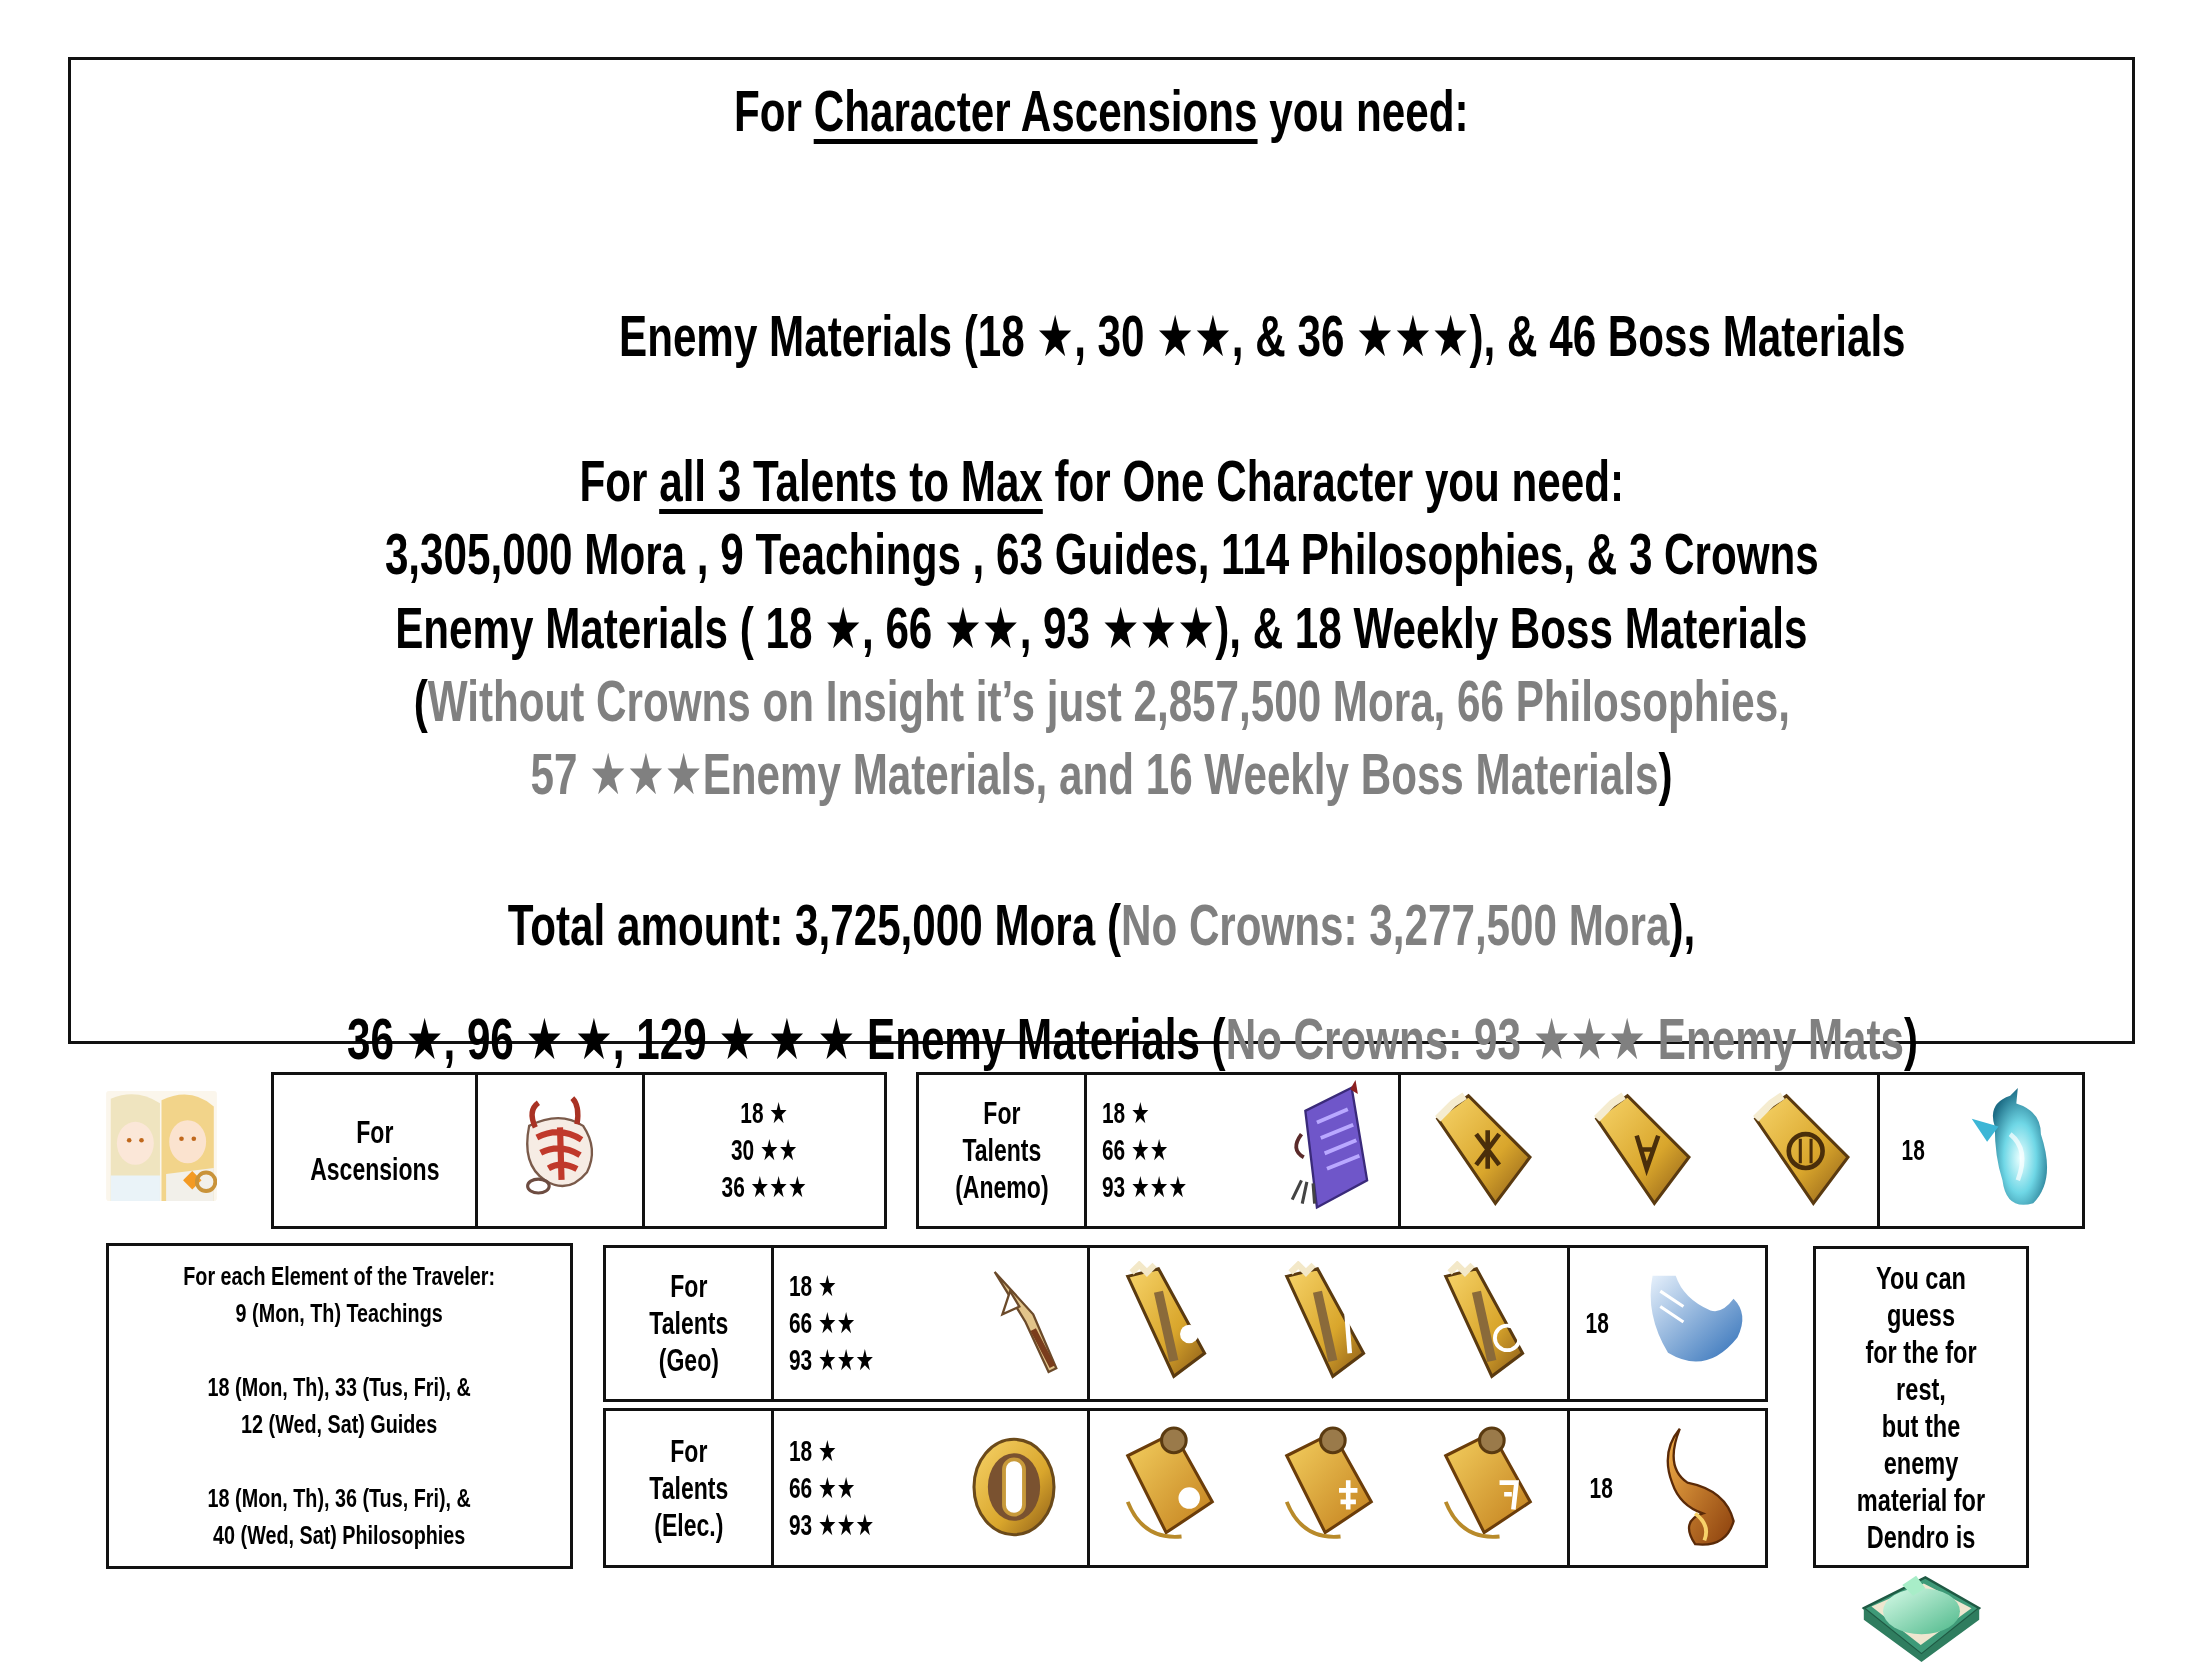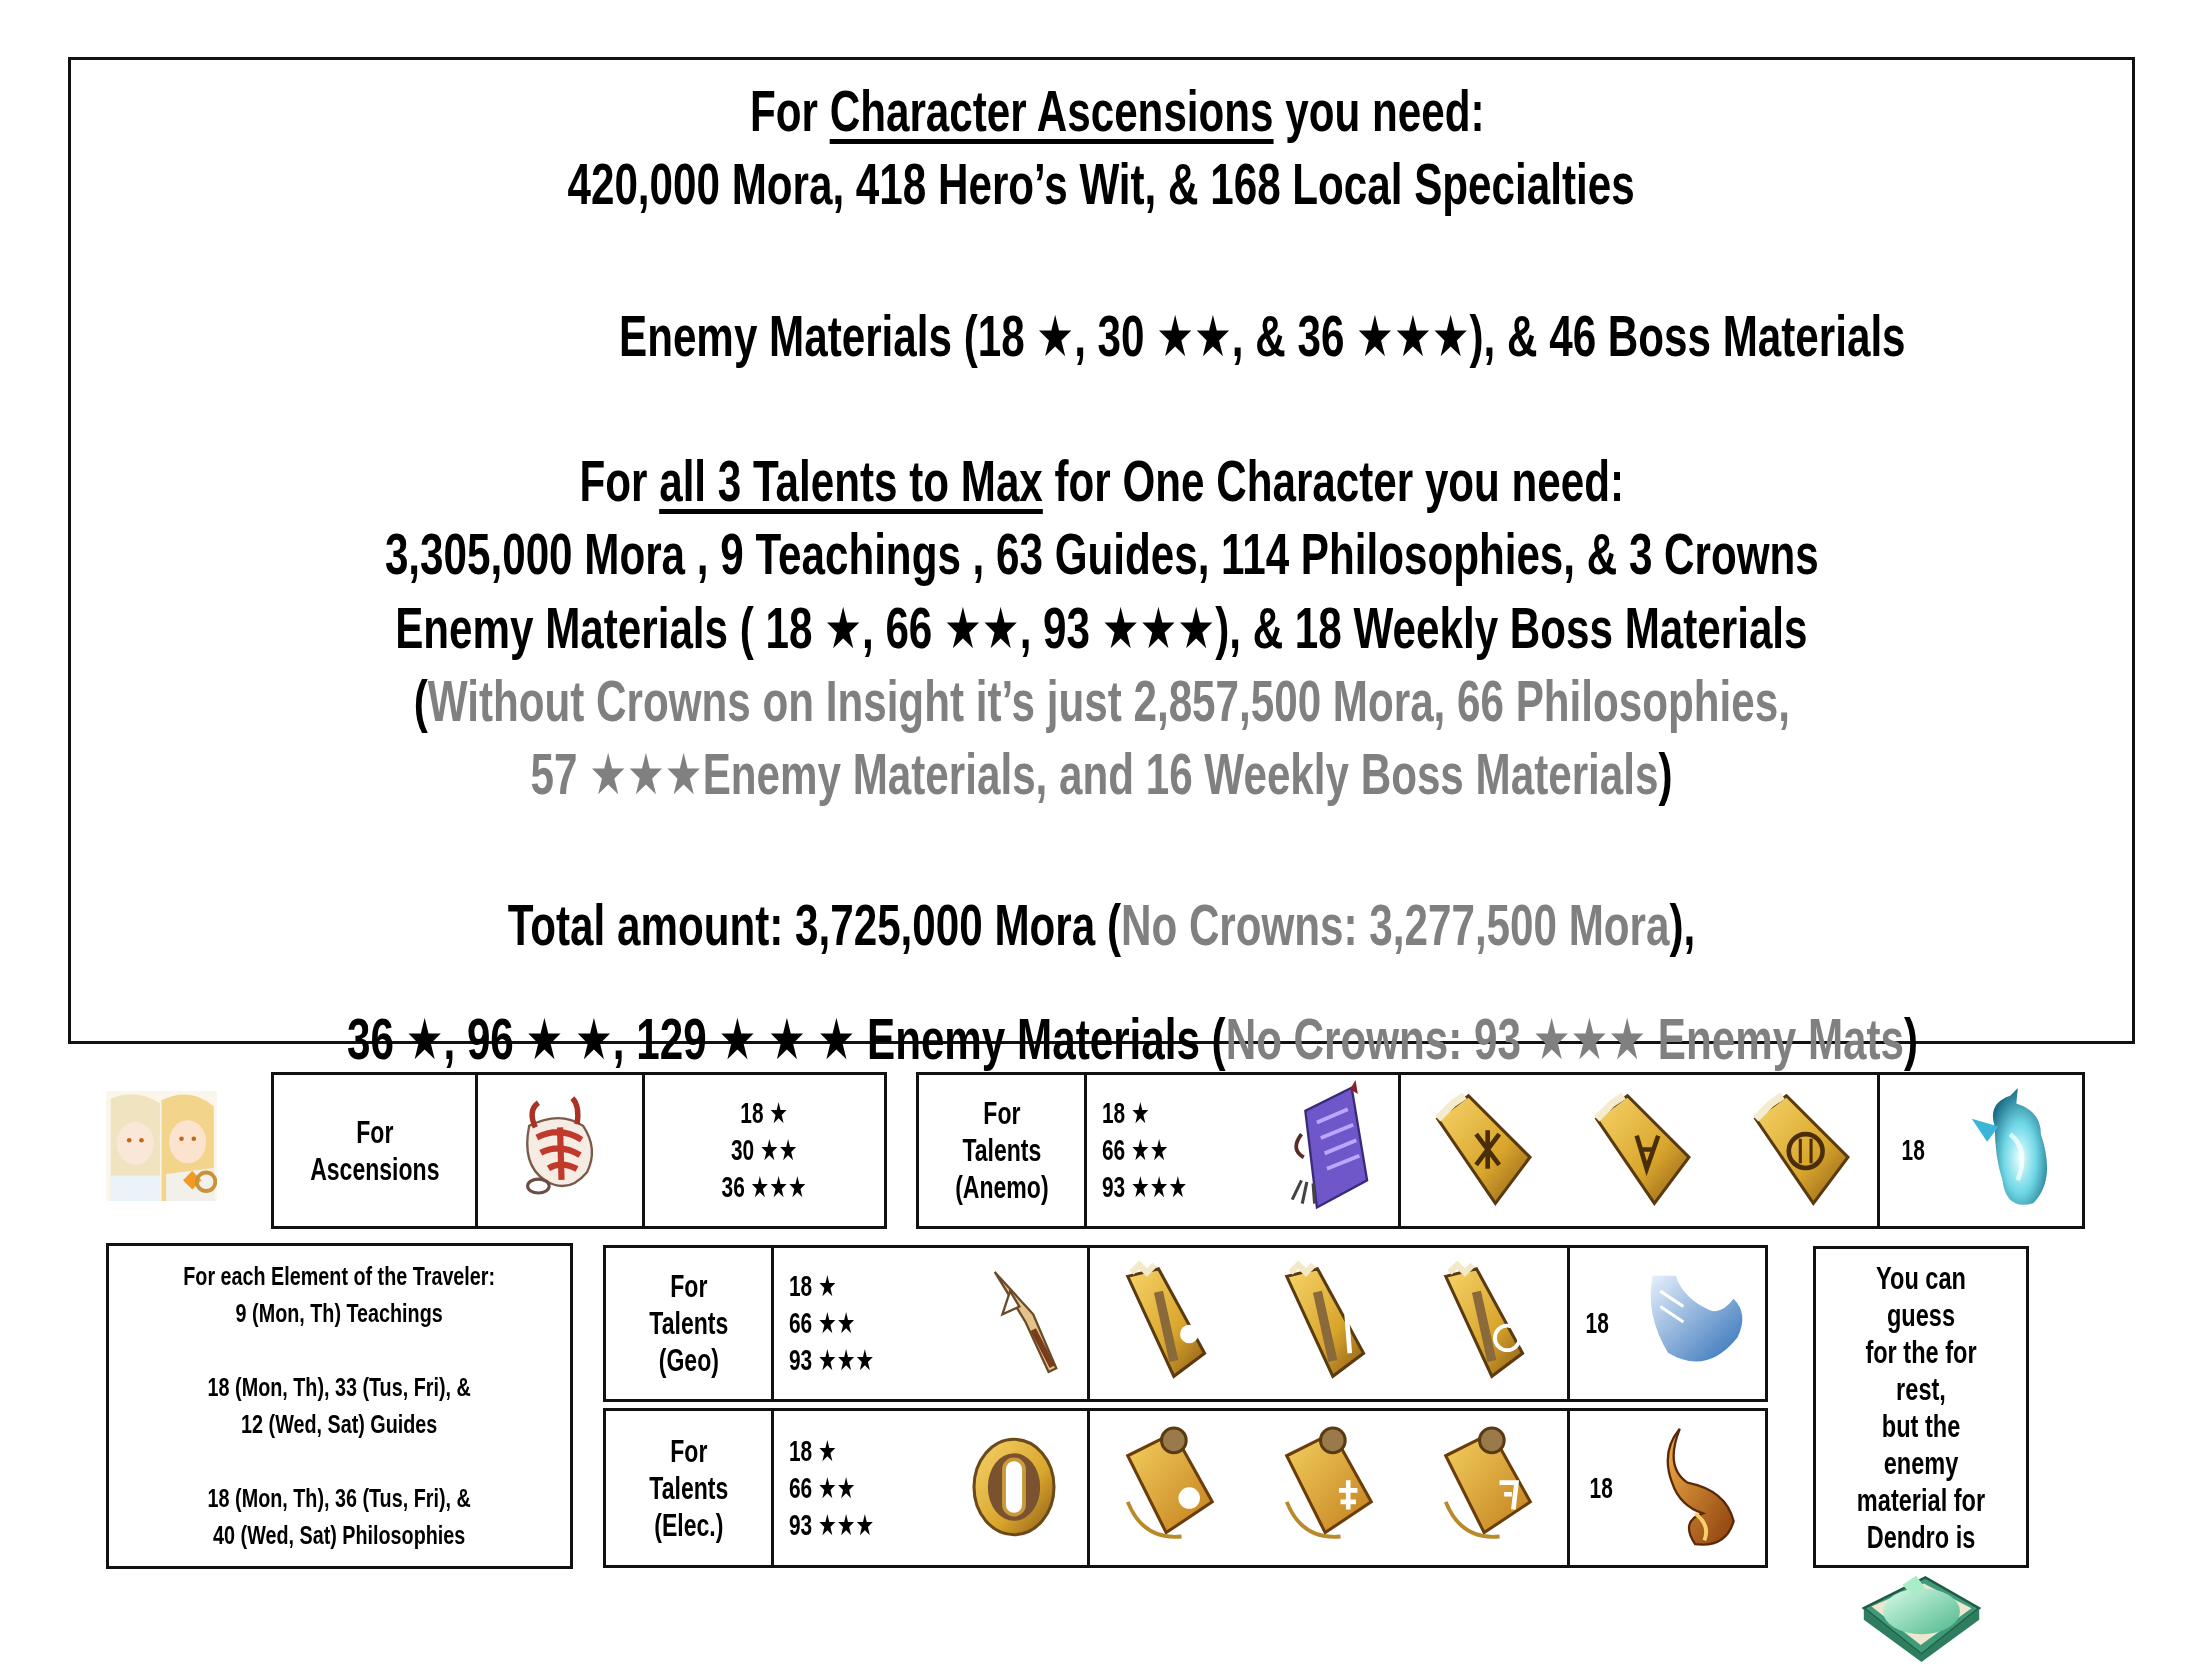--- a/index.html
+++ b/index.html
@@ -24,26 +24,25 @@
   .small { font-size: 29px; line-height: 37px; font-weight: 700; }
   .stars-list { text-align: left; }
   .icon { display: inline-block; }
   .portrait { position: absolute; left: 106px; top: 1091px; width: 111px; height: 110px;
               border-radius: 3.1px; overflow: hidden; }
 </style>
 </head>
 <body>
 
 <div id="main-box">
-  <div class="line" style="top:14px;padding-left:16px;">
+  <div class="line" style="top:14px;">
     <span class="cond">
       <span>For </span><span class="u">Character Ascensions</span><span> you need:</span>
     </span>
   </div>
-  <div class="line" style="top:87px;"><span class="cond">420,000 Mora, 418 Hero’s Wit, &amp; 168 Local Specialties</span></div>
   <div class="line" style="top:239px;text-align:right;"><span class="cond">Enemy Materials (18 ★, 30 ★★, &amp; 36 ★★★), &amp; 46 Boss Materials</span></div>
 
   <div class="line" style="top:384px;">
     <span class="cond">
       <span>For </span><span class="u">all 3 Talents to Max</span><span> for One Character you need:</span>
     </span>
   </div>
   <div class="line" style="top:457px;"><span class="cond">3,305,000 Mora , 9 Teachings , 63 Guides, 114 Philosophies, &amp; 3 Crowns</span></div>
   <div class="line" style="top:531px;"><span class="cond">Enemy Materials ( 18 ★, 66 ★★, 93 ★★★), &amp; 18 Weekly Boss Materials</span></div>
   <div class="line" style="top:604px;">

